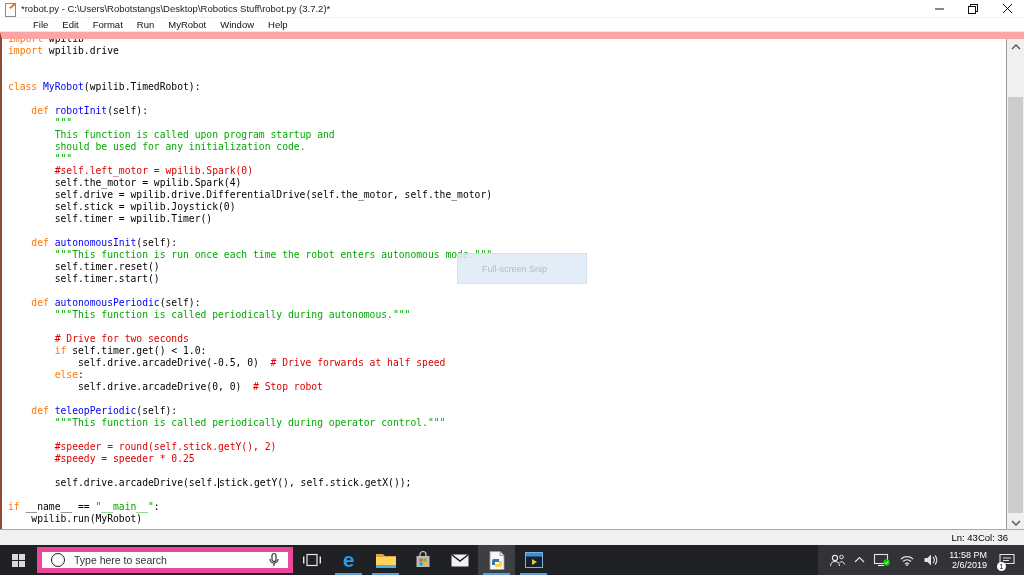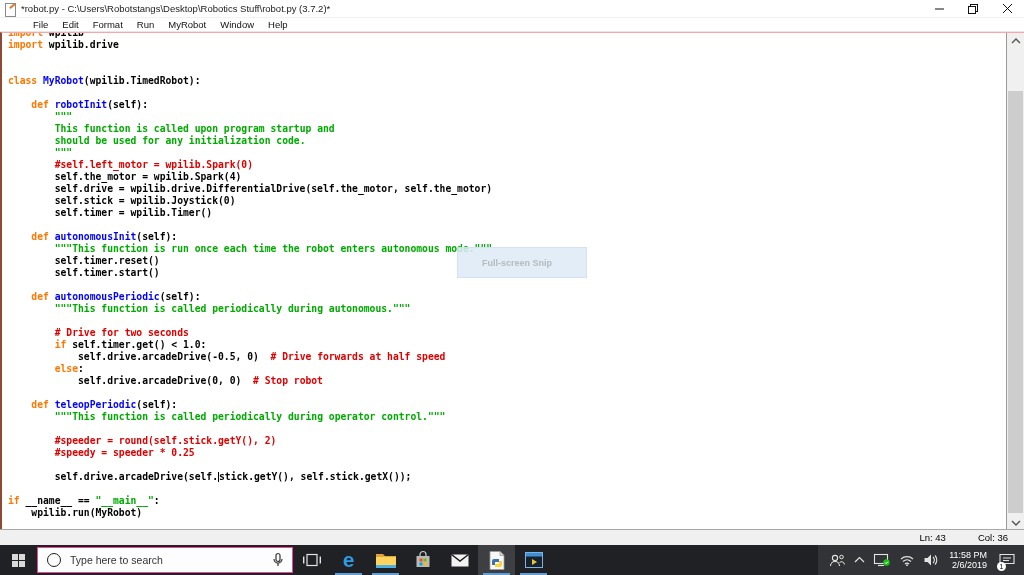--- a/index.html
+++ b/index.html
@@ -17,21 +17,21 @@
   .win-btn{width:34px;height:100%;display:flex;align-items:center;justify-content:center;color:#111;}
   .win-btn svg{display:block;}
 
   .menubar{position:absolute;top:18px;left:0;right:0;height:13px;background:#ffffff;display:flex;
     align-items:center;border-bottom:1px solid #e8e8e8;padding-left:25px;}
   .menu-item{font-size:9.5px;color:#111;padding:0 7px;height:100%;display:flex;align-items:center;}
   .menu-item:first-child{padding-left:8px;}
 
   
   .editor{position:absolute;top:32px;left:0;right:0;bottom:45px;background:#fff;overflow:hidden;
-    border-left:2px solid #8f4a34;border-top:1px solid #fca5a5;font-weight:bold;}
+    border-left:2px solid #8f4a34;border-top:7px solid #fca5a5;}
   .code{position:absolute;top:-6px;left:6px;right:18px;white-space:pre;
     font-family:"DejaVu Sans Mono","Liberation Mono",monospace;font-size:9.7px;line-height:12px;color:#000;}
   .code-line{height:12px;}
   .tok-k{color:#ff7700;}
   .tok-d{color:#0000ff;}
   .tok-s{color:#00aa00;}
   .tok-c{color:#dd0000;}
   .tok-p{color:#000000;}
   .caret{display:inline-block;width:1px;height:10px;background:#000;vertical-align:-2px;}
 
@@ -41,29 +41,29 @@
 
   
   .vscroll{position:absolute;top:0;right:0;bottom:0;width:17px;background:#f0f0f0;border-left:1px solid #9a9a9a;}
   .vscroll .arrow{position:absolute;left:0;width:100%;height:16px;display:flex;align-items:center;justify-content:center;color:#555;}
   .vscroll .arrow.up{top:0;}
   .vscroll .arrow.down{bottom:0;}
   .vscroll .thumb{position:absolute;left:1px;right:1px;top:58px;bottom:17px;background:#cdcdcd;}
 
   .statusbar{position:absolute;left:0;right:0;bottom:30px;height:15px;background:#f0f0f0;
     border-top:1px solid #a8a8a8;display:flex;align-items:center;justify-content:flex-end;}
-  .status-field{font-size:9.5px;color:#000;margin-right:32px;}
+  .status-field{font-size:9.5px;color:#000;margin-right:0;}
   .status-field:last-child{margin-right:16px;}
 
   
   .taskbar{position:absolute;left:0;right:0;bottom:0;height:30px;background:#202125;display:flex;align-items:center;}
   .tb-start{width:37px;height:30px;display:flex;align-items:center;justify-content:center;}
   .win-logo{display:grid;grid-template-columns:6px 6px;grid-template-rows:6px 6px;gap:1px;}
   .win-logo span{background:#d9d9d9;}
-  .tb-search{width:256px;height:26px;background:#fdfdfd;border:1px solid #ec4899;box-sizing:border-box;
+  .tb-search{width:256px;height:26px;background:#fdfdfd;border:5px solid #ec4899;box-sizing:border-box;
     display:flex;align-items:center;}
   .search-circle{width:12px;height:12px;border:1.6px solid #1f1f1f;border-radius:50%;margin:0 9px 0 9px;flex:0 0 auto;}
   .search-text{font-size:10.5px;color:#323232;flex:1 1 auto;}
   .mic{margin-right:9px;flex:0 0 auto;}
   .tb-btn{width:37px;height:30px;display:flex;align-items:center;justify-content:center;position:relative;}
   .tb-btn .underline{position:absolute;bottom:0;left:5px;right:5px;height:2px;background:#5f9fd6;}
   .tb-btn.active{background:#3d3f43;}
   .edge-e{font-size:21px;font-weight:bold;color:#2e9be6;line-height:20px;font-family:"Liberation Sans",sans-serif;}
   .tray{margin-left:auto;height:30px;display:flex;align-items:center;background:#323336;padding-left:6px;}
   .tray-item{height:30px;display:flex;align-items:center;justify-content:center;padding:0 5px;position:relative;}

